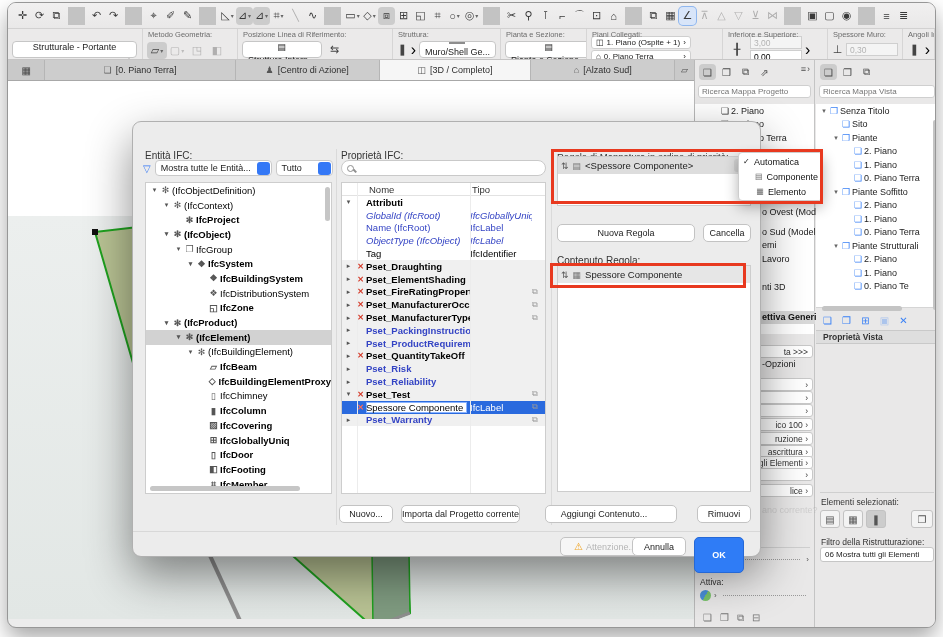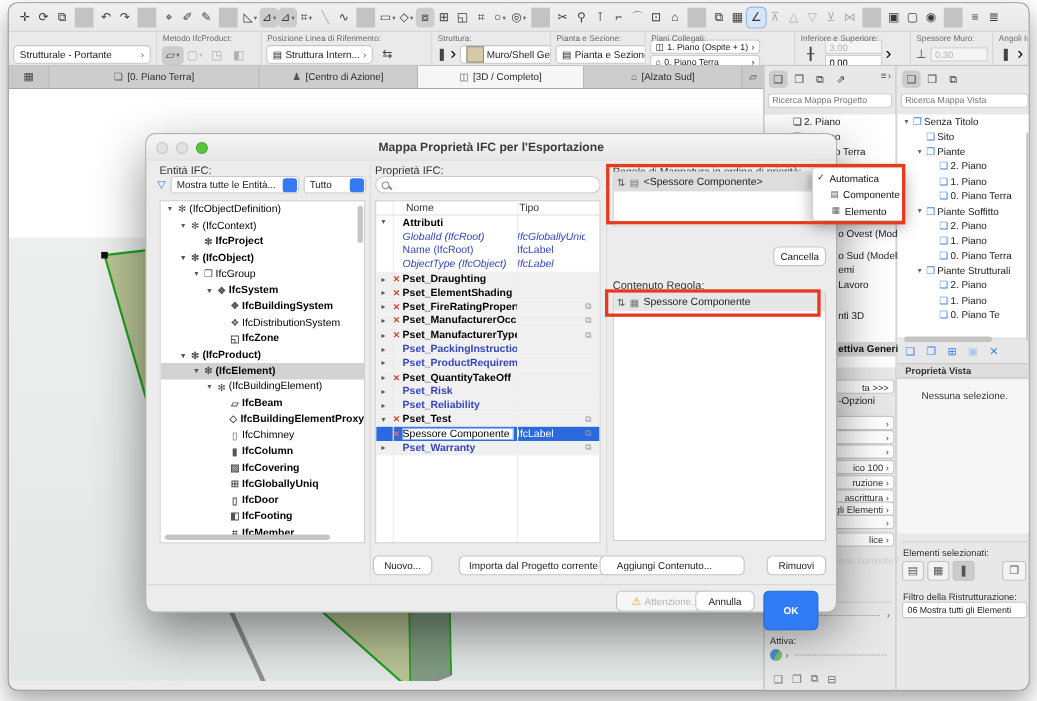--- a/index.html
+++ b/index.html
@@ -29,21 +29,21 @@
   .ti{display:inline-flex;align-items:center;justify-content:center;min-width:17px;height:18px;
     font-size:11px;color:#3a3a3a;padding:0 1px;}
 
   
   .tb2{position:absolute;left:0;top:26px;width:100%;height:31px;display:flex;
     background:#ebeaea;border-bottom:1px solid #c6c5c5;}
   .cell{position:relative;border-right:1px solid #d6d5d5;height:100%;padding:11px 4px 0 4px;
     display:flex;align-items:center;gap:3px;overflow:hidden;}
   .cell .lbl{position:absolute;top:1px;left:5px;font-size:7.5px;color:#6b6b6b;white-space:nowrap;}
   .mbtn{display:inline-flex;align-items:center;gap:3px;height:17px;background:#fff;
-    border:1px solid #c6c6c6;border-radius:4px;font-size:9px;color:#222;padding:0 5px;white-space:nowrap;}
+    border:1px solid #c6c6c6;border-radius:4px;font-size:9px;color:#222;padding:0 5px;white-space:nowrap;flex-direction:column;}
   .mbtn .chev{color:#555;font-size:9px}
   .gic{display:inline-flex;align-items:center;justify-content:center;width:20px;height:17px;
     font-size:11px;color:#444;}
   .fld{width:52px;height:13px;border:1px solid #cfcfcf;background:#fff;font-size:8.5px;
     padding:0 3px;font-family:inherit;}
   .fld.dis{color:#b3b3b3;background:#f4f4f4;}
   .stack{display:flex;flex-direction:column;gap:1px;}
   .mini{display:flex;align-items:center;gap:3px;height:13px;background:#fff;border:1px solid #cfcfcf;
     border-radius:3px;font-size:8px;color:#222;padding:0 4px;white-space:nowrap;}
   .swatch{width:16px;height:15px;background:#d8cba4;border:1px solid #8d8d8d;display:inline-block}
@@ -301,21 +301,21 @@
     </div>
 
   <div class="tb2">
     <div class="cell" style="width:135px">
       <span class="mbtn" style="width:125px">
         <span>Strutturale - Portante</span>
         <span class="chev" style="margin-left:auto">›</span>
       </span>
     </div>
     <div class="cell" style="width:95px">
-      <span class="lbl">Metodo IfcProduct:</span>
+      <span class="lbl">Metodo Geometria:</span>
       <span>
         
       <span class="gic" data-flags="on dd">▱</span><span class="gic" data-flags="dim dd">▢</span><span class="gic" data-flags="dim">◳</span><span class="gic" data-flags="dim">◧</span></span>
     </div>
     <div class="cell" style="width:155px">
       <span class="lbl">Posizione Linea di Riferimento:</span>
       <span class="mbtn">
         <span>▤</span>
         <span>Struttura Intern...</span>
         <span class="chev">›</span>
@@ -630,23 +630,20 @@
       <span class="sbi">❏</span>
           <span class="sbi">❐</span>
           <span class="sbi">⊞</span>
           <span class="sbi" data-flags="dim">▣</span>
           <span class="sbi" data-flags="red">✕</span>
         </div>
       <div class="propshdr">
         <span style="font-size:6px"></span>
         <span>Proprietà Vista</span>
       </div>
-      <div class="propsbody">
-        <span>Nessuna selezione.</span>
-      </div>
       <div class="sb-div" style="top:432px"></div>
       <div class="sb-label" style="top:437px">Elementi selezionati:</div>
       <div class="seltools">
 
       <span class="selbtn">▤</span>
           <span class="selbtn">▦</span>
           <span class="selbtn" data-flags="on">❚</span>
         </div>
       <span class="folderbtn">❐</span>
       <div class="sb-label" style="top:477px">Filtro della Ristrutturazione:</div>
@@ -654,28 +651,20 @@
         <span>06 Mostra tutti gli Elementi</span>
         <span class="sp">
             <span></span>
             <span></span>
           </span>
       </div>
     </div>
   </div>
 
   <div class="dlg">
-    <div class="dlg-head">
-      <div class="lights">
-        <span class="light c1"></span>
-        <span class="light c2"></span>
-        <span class="light c3"></span>
-      </div>
-      <div class="dlg-title">Mappa Proprietà IFC per l'Esportazione</div>
-    </div>
 
     <div class="vsep" style="left:203px"></div>
     <div class="vsep" style="left:418px"></div>
 
     <div class="slabel" style="left:12px;top:28px">Entità IFC:</div>
     <div class="ent-filter">
       <span class="funnel">▽</span>
       <span class="dd" style="width:118px">
         <span>Mostra tutte le Entità...</span>
         <span class="sp">
@@ -884,20 +873,27 @@
 
 
           <div class="prow">
             <span class="c-arr"></span>
             <span class="c-x"></span>
             <span class="c-nm" data-flags="blue ital">ObjectType (IfcObject)</span>
             <span class="c-tp" data-flags="blue ital">IfcLabel</span>
             <span class="c-bd"></span>
           </div>
 
+          <div class="prow">
+            <span class="c-arr"></span>
+            <span class="c-x"></span>
+            <span class="c-nm">Tag</span>
+            <span class="c-tp">IfcIdentifier</span>
+            <span class="c-bd"></span>
+          </div>
 
           <div class="prow" data-flags="band">
             <span class="c-arr">▸</span>
             <span class="c-x">✕</span>
             <span class="c-nm" data-flags="bold">Pset_Draughting</span>
             <span class="c-tp"></span>
             <span class="c-bd"></span>
           </div>
 
           <div class="prow" data-flags="band">
@@ -991,31 +987,32 @@
           <div class="prow" data-flags="band">
             <span class="c-arr">▸</span>
             <span class="c-x"></span>
             <span class="c-nm" data-flags="bold blue">Pset_Warranty</span>
             <span class="c-tp"></span>
             <span class="c-bd">⧉</span>
           </div>
         </div>
     </div>
     <div class="pbtn" style="left:206px;top:383px;width:54px">Nuovo...</div>
-    <div class="pbtn" style="left:284px;top:383px;width:136px">Importa dal Progetto corrente</div>
+    <div class="pbtn" style="left:268px;top:383px;width:119px">Importa dal Progetto corrente</div>
 
     <div class="slabel" style="left:424px;top:29px;font-size:9.5px">Regole di Mappatura in ordine di priorità:</div>
     <div class="listbox" id="rulesBox">
       <div class="rulerow">
         <span class="ro">⇅</span>
         <span class="rg">▤</span>
         <span>&lt;Spessore Componente&gt;</span>
         <span class="rulechev">›</span>
       </div>
     </div>
+    <div class="pbtn" style="left:424px;top:102px;width:138px">Nuova Regola</div>
     <div class="pbtn" style="left:570px;top:102px;width:48px">Cancella</div>
     <div class="slabel" style="left:424px;top:133px">Contenuto Regola:</div>
     <div class="listbox" id="contentBox">
       <div class="rulerow" style="background:#e6e6e6">
         <span class="ro">⇅</span>
         <span class="rg">▦</span>
         <span>Spessore Componente</span>
       </div>
     </div>
     <div class="pbtn" style="left:412px;top:383px;width:132px">

